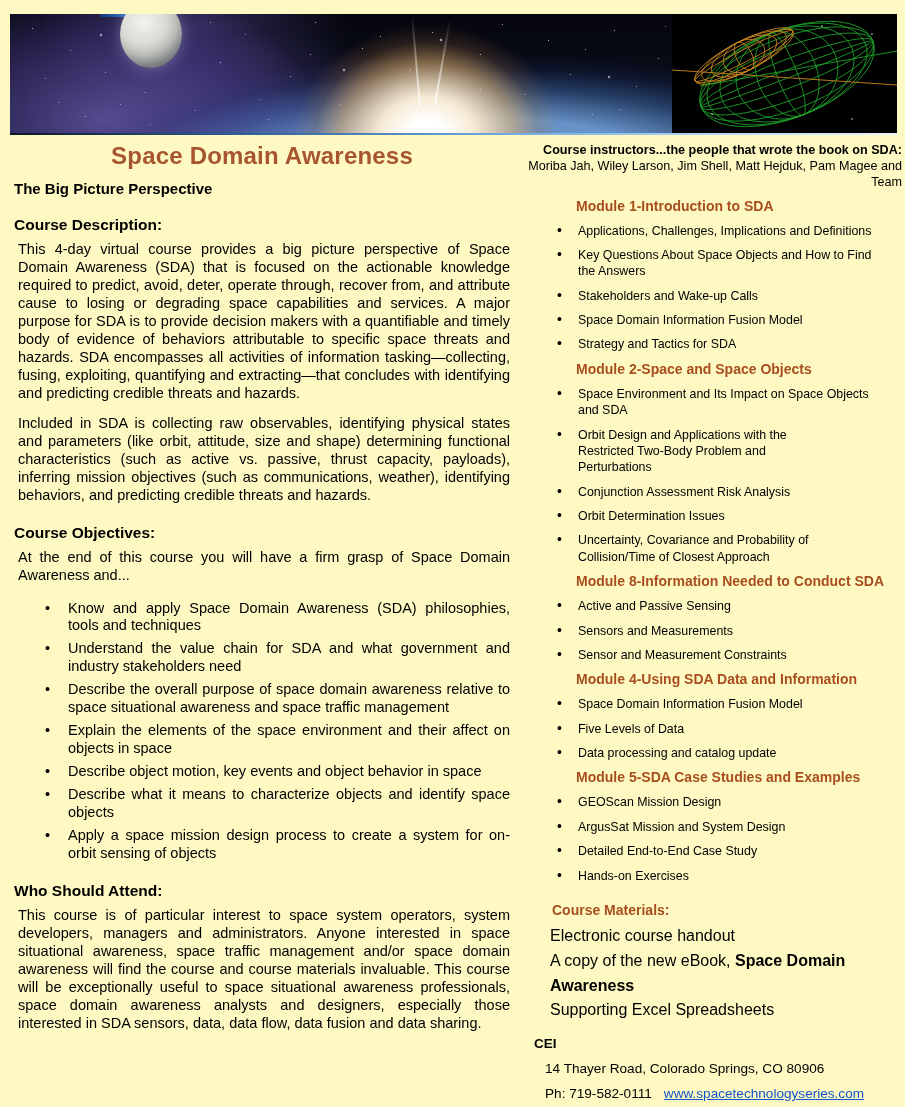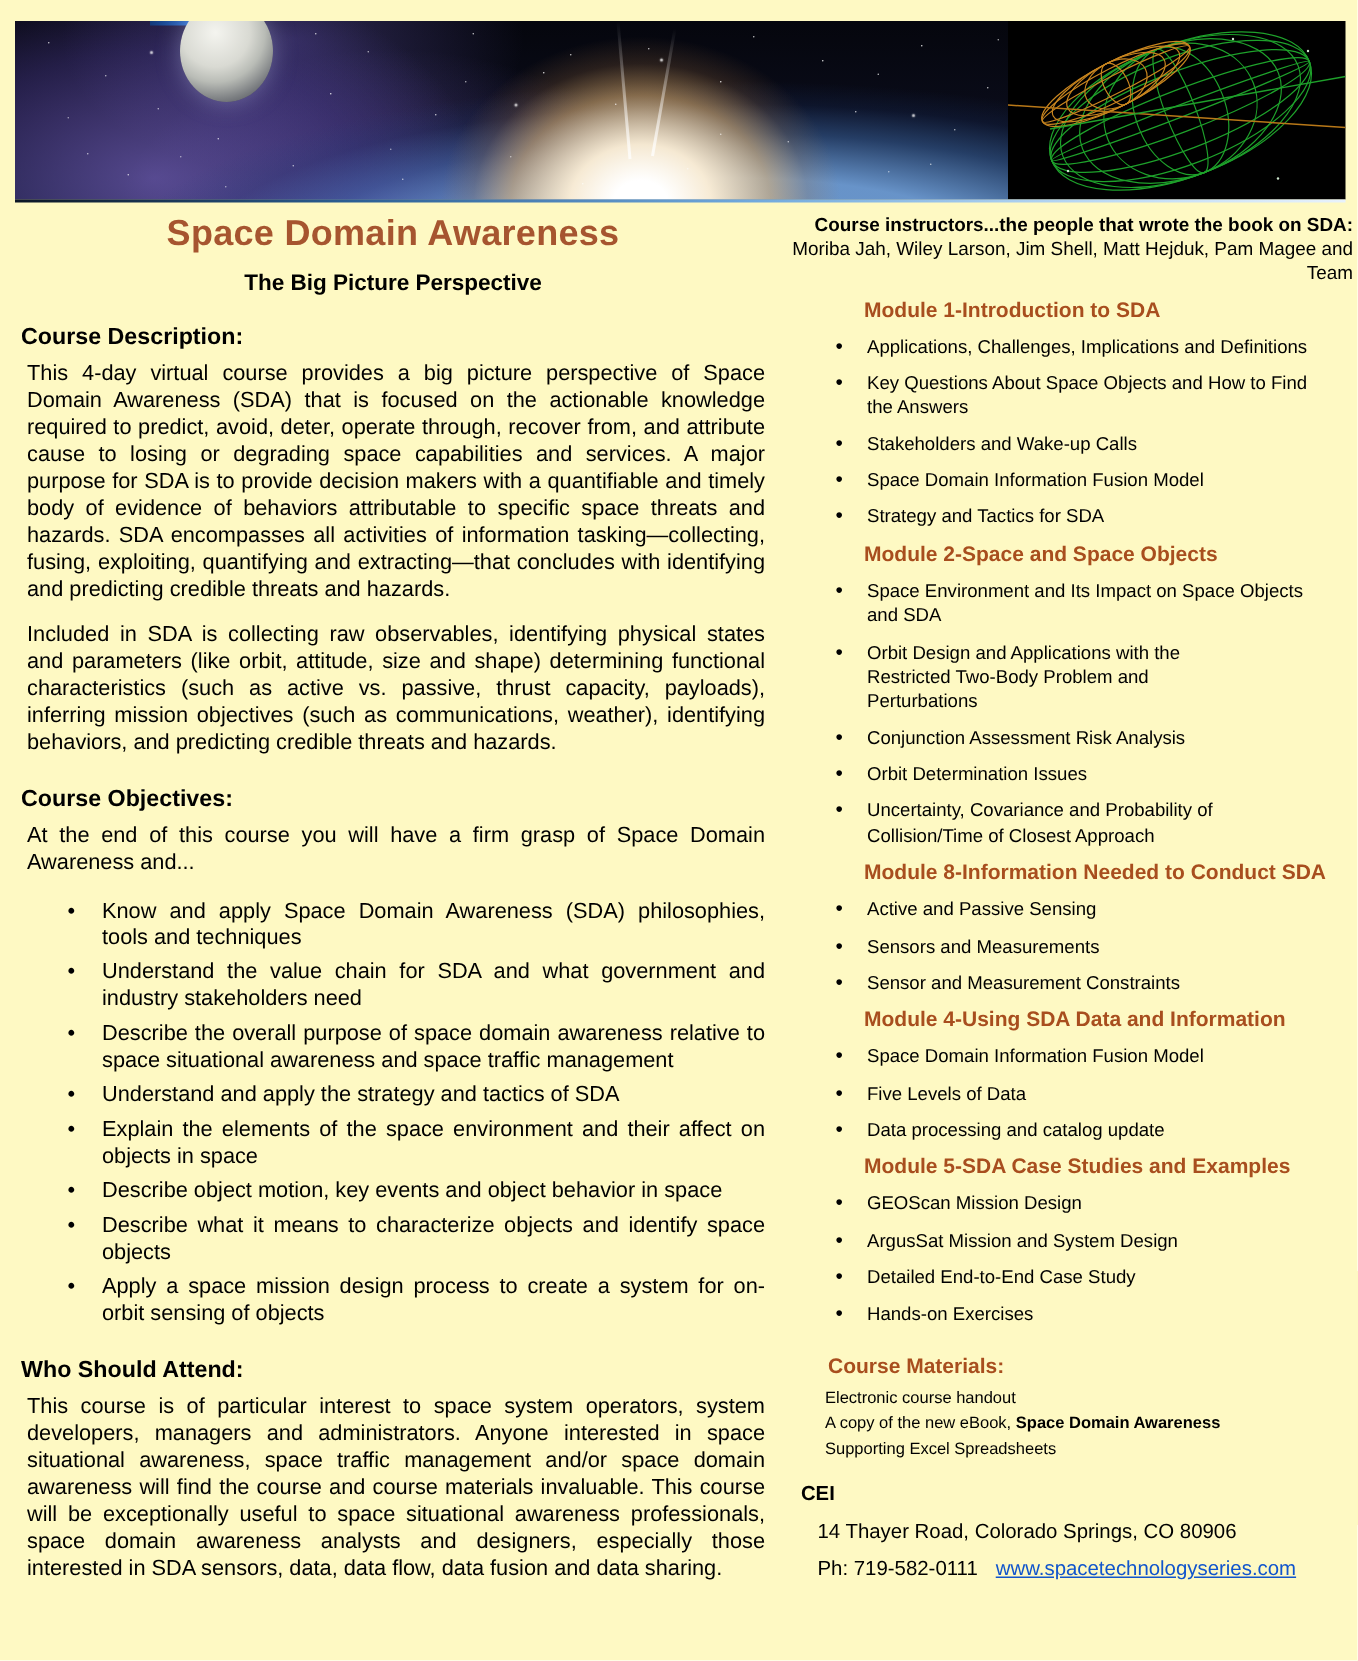--- a/index.html
+++ b/index.html
@@ -48,40 +48,40 @@
   .ray.r2 { left:424px; top:4px; height:86px; transform:rotate(10deg); }
   .banner-right { position:relative; width:225px; height:100%; background:#000; }
   .banner-right svg { display:block; width:100%; height:100%; }
 
   
   .col-left  { position:absolute; left:14px;  top:142px; width:496px; }
   .col-right { position:absolute; left:520px; top:143px; width:382px; }
 
   
   .page-title { font-size:24px; font-weight:bold; text-align:center; letter-spacing:.2px; }
-  .page-subtitle { font-size:15px; font-weight:bold; text-align:center; margin-top:10px; }
+  .page-subtitle { font-size:15px; font-weight:bold; margin-top:10px; }
   .sec-heading { font-size:15.5px; font-weight:bold; margin-top:19px; }
   .body-p { font-size:14.5px; line-height:1.24; text-align:justify; margin-top:7px; padding-left:4px; }
   .body-p + .body-p { margin-top:12px; }
   ul.obj-list { list-style:none; margin-top:15px; }
   ul.obj-list li { position:relative; padding-left:54px; font-size:14.5px; line-height:1.24; text-align:justify; margin-bottom:5px; }
   ul.obj-list li::before { content:"\2022"; position:absolute; left:31px; top:0; }
 
   
   .instructors { font-size:12.6px; line-height:1.26; text-align:right; }
   .topics-heading { font-size:16.5px; font-weight:bold; margin-top:5px; padding-left:4px; }
   .brown { color:#A6552F; }
   .brown2 { color:#A84E1E; }
   .module { padding-left:32px; }
   .module-title { font-size:14px; font-weight:bold; margin:7px 0 9px 0;padding-left:24px; }
   ul.topic-list { list-style:none; max-width:345px; }
   ul.topic-list li { position:relative; padding-left:26px; font-size:12.4px; line-height:1.32; margin-bottom:8px; max-width:335px; }
   ul.topic-list li::before { content:"\2022"; position:absolute; left:5px; top:-2px; font-size:14px; }
   .materials-heading { font-size:14px; font-weight:bold; margin-top:18px; padding-left:32px; }
-  .materials-lines { margin-top:6px; padding-left:30px; font-size:11px; line-height:1.55; }
+  .materials-lines { margin-top:6px; padding-left:30px; font-size:16px; line-height:1.55; }
   .footer-org { font-size:13.5px; font-weight:bold; margin-top:13px; padding-left:14px; }
   .footer-line { font-size:13.6px; margin-top:10px; padding-left:25px; }
   .footer-contact { display:flex; align-items:baseline; gap:12px; }
   a.site-link { color:#1155CC; text-decoration:underline; }
 </style>
 </head>
 <body>
 
 <div class="page">
 
@@ -134,21 +134,20 @@
     <div class="sec-heading">Course Description:</div>
     <p class="body-p">This 4-day virtual course provides a big picture perspective of Space Domain Awareness (SDA) that is focused on the actionable knowledge required to predict, avoid, deter, operate through, recover from, and attribute cause to losing or degrading space capabilities and services.  A major purpose for SDA is to provide decision makers with a quantifiable and timely body of evidence of behaviors attributable to specific space threats and hazards. SDA encompasses all activities of information tasking—collecting, fusing, exploiting, quantifying and extracting—that concludes with identifying and predicting credible threats and hazards.</p>
     <p class="body-p">Included in SDA is collecting raw observables, identifying physical states and parameters (like orbit, attitude, size and shape) determining functional characteristics (such as active vs. passive, thrust capacity, payloads), inferring mission objectives (such as communications, weather), identifying behaviors, and predicting credible threats and hazards.</p>
 
     <div class="sec-heading">Course Objectives:</div>
     <p class="body-p">At the end of this course you will have a firm grasp of Space Domain Awareness and...</p>
     <ul class="obj-list">
       <li>Know and apply Space Domain Awareness (SDA) philosophies, tools and techniques</li>
       <li>Understand the value chain for SDA and what government and industry stakeholders need</li>
       <li>Describe the overall purpose of space domain awareness relative to space situational awareness and space traffic management</li>
-      <li>Understand and apply the strategy and tactics of SDA</li>
       <li>Explain the elements of the space environment and their affect on objects in space</li>
       <li>Describe object motion, key events and object behavior in space</li>
       <li>Describe what it means to characterize objects and identify space objects</li>
       <li>Apply a space mission design process to create a system for on-orbit sensing of objects</li>
     </ul>
 
     <div class="sec-heading">Who Should Attend:</div>
     <p class="body-p">This course is of particular interest to space system operators, system developers, managers and administrators. Anyone interested in space situational awareness, space traffic management and/or space domain awareness will find the course and course materials invaluable. This course will be exceptionally useful to space situational awareness professionals, space domain awareness analysts and designers, especially those interested in SDA sensors, data, data flow, data fusion and data sharing.</p>
   </div>
 

